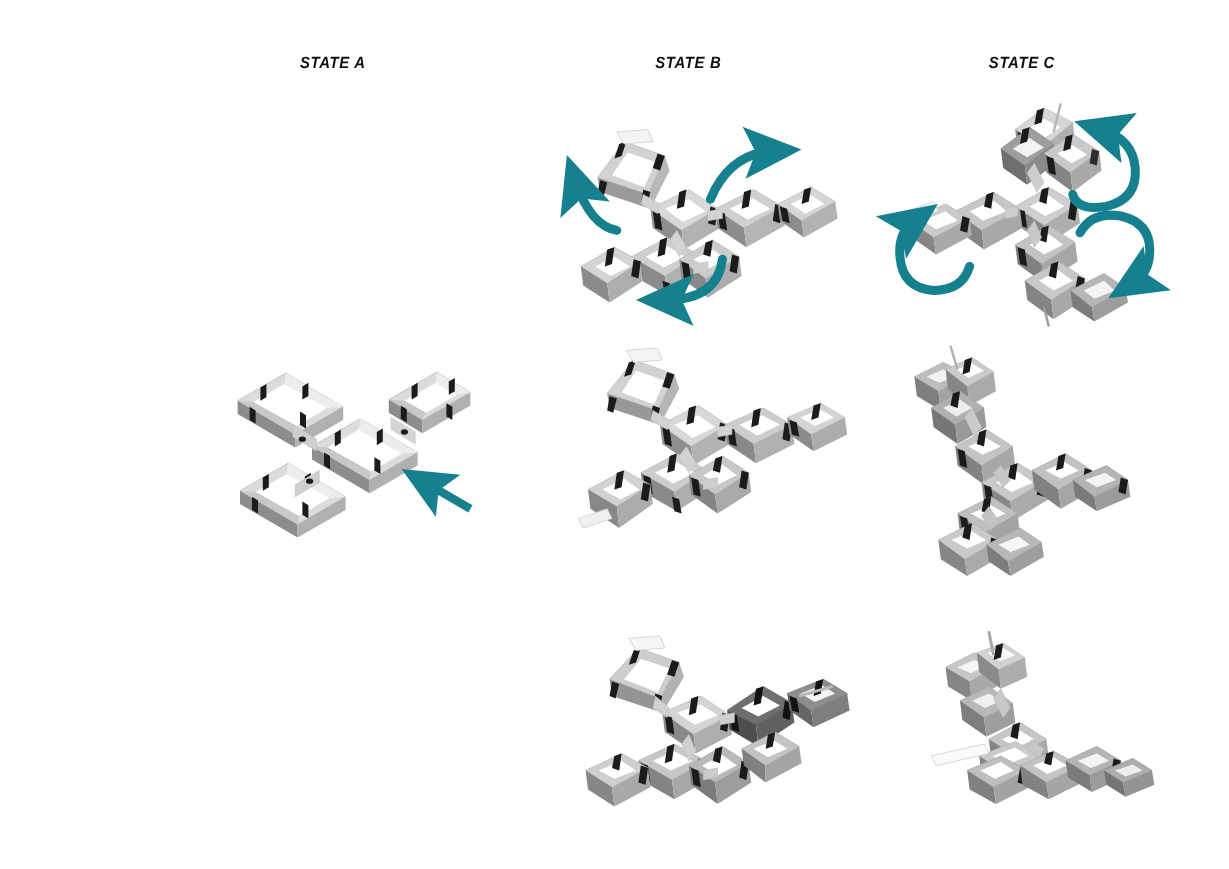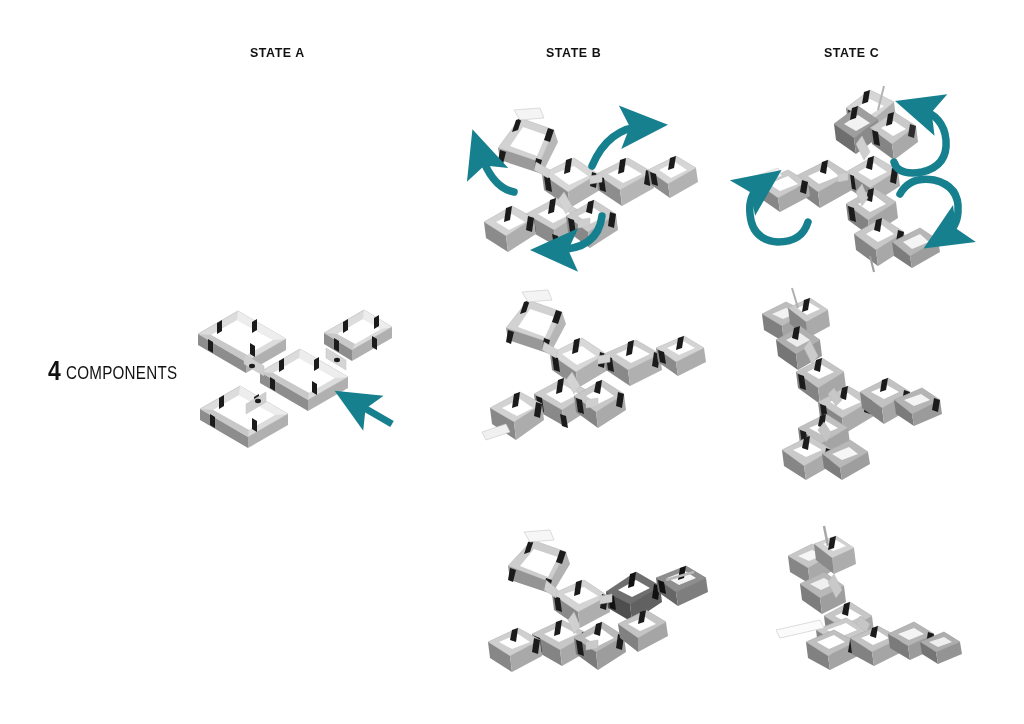--- a/index.html
+++ b/index.html
@@ -1,21 +1,21 @@
 <!DOCTYPE html>
 <html><head>
 <meta charset="utf-8">
 <style>
   html,body{margin:0;padding:0;}
   body{
     width:1024px;height:724px;background:#ffffff;
     font-family:"Liberation Sans", sans-serif;
     overflow:hidden;position:relative;
   }
-  #page{position:relative;width:1024px;height:724px;background:#fff;}
+  #page{position:relative;width:1024px;height:724px;background:#fff;font-style:italic;}
 
   
   .col-header{
     position:absolute;top:45px;
     font-family:"Liberation Sans", sans-serif;
     font-weight:bold;font-size:13.5px;letter-spacing:0.6px;
     color:#111111;white-space:nowrap;
     transform:scaleX(0.92);transform-origin:left center;
   }
   #hdr-a{left:250px;}
@@ -43,23 +43,20 @@
 </style>
 </head>
 <body>
 
 <div id="page">
 
   <div class="col-header" id="hdr-a">STATE A</div>
   <div class="col-header" id="hdr-b">STATE B</div>
   <div class="col-header" id="hdr-c">STATE C</div>
 
-  <div id="row-label">
-    <span class="num">4</span><span class="word">COMPONENTS</span>
-  </div>
 
   <svg width="0" height="0" style="position:absolute">
     <defs>
 
       <g id="mod">
 
         <polygon points="8,34 42,14 92,42 58,62" fill="#d9d9d9" stroke="#c2c2c2" stroke-width="0.7"></polygon>
         <polygon points="8,34 8,46 58,74 58,62" fill="#8f8f8f" stroke="#bbb" stroke-width="0.5"></polygon>
         <polygon points="58,62 58,74 92,54 92,42" fill="#b4b4b4" stroke="#bbb" stroke-width="0.5"></polygon>
 

